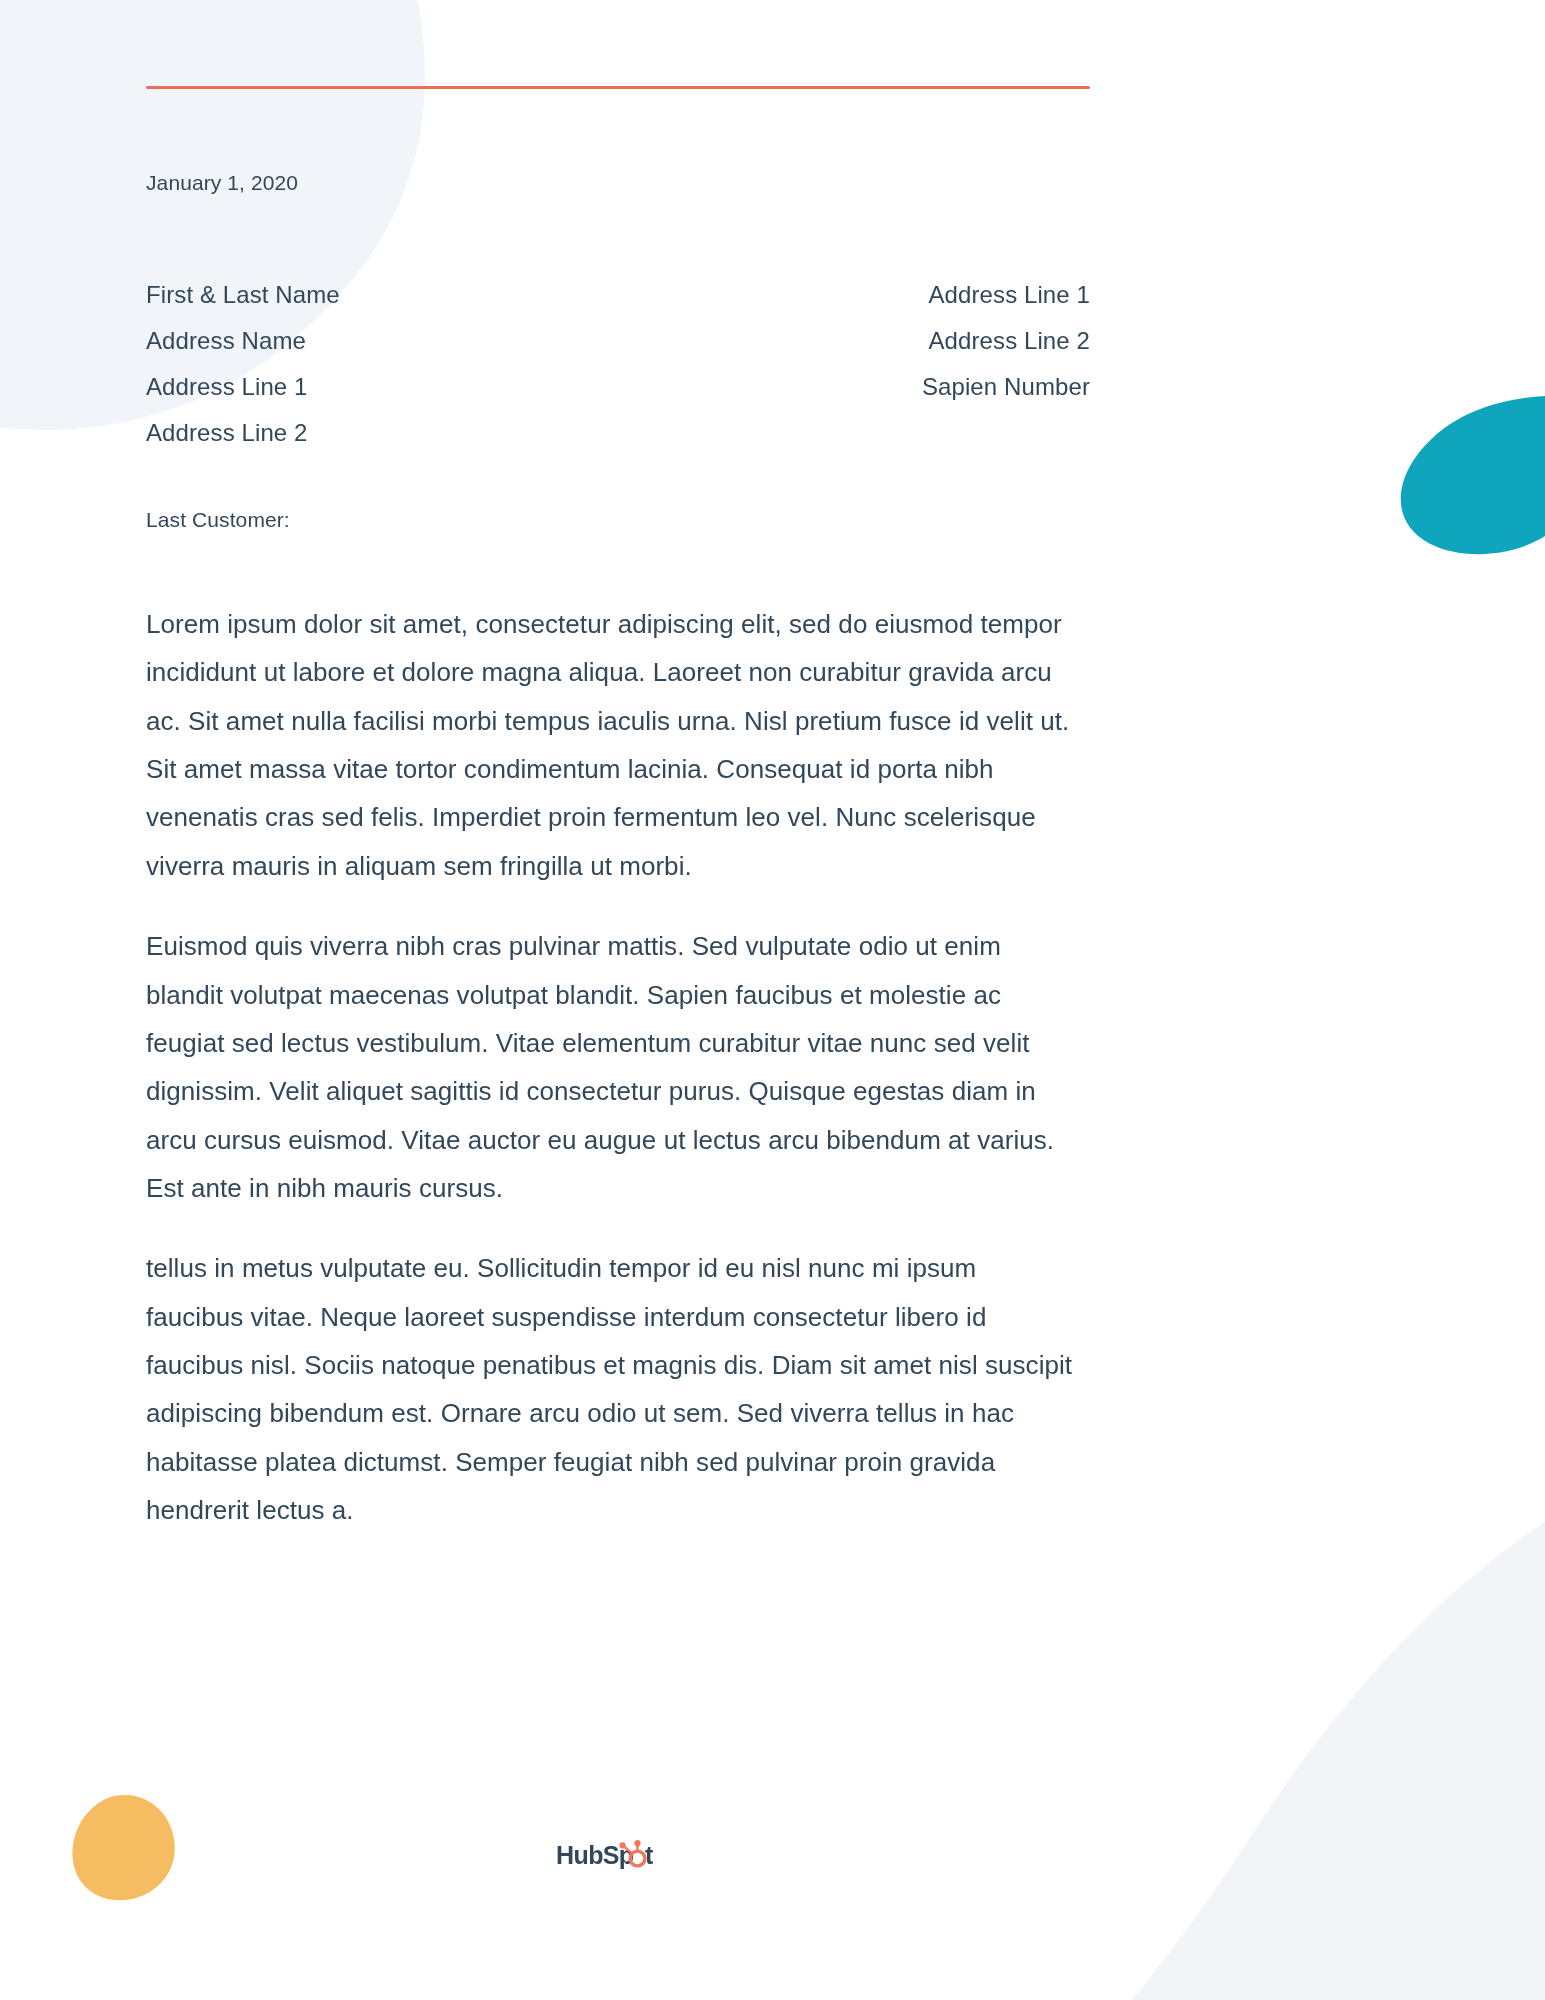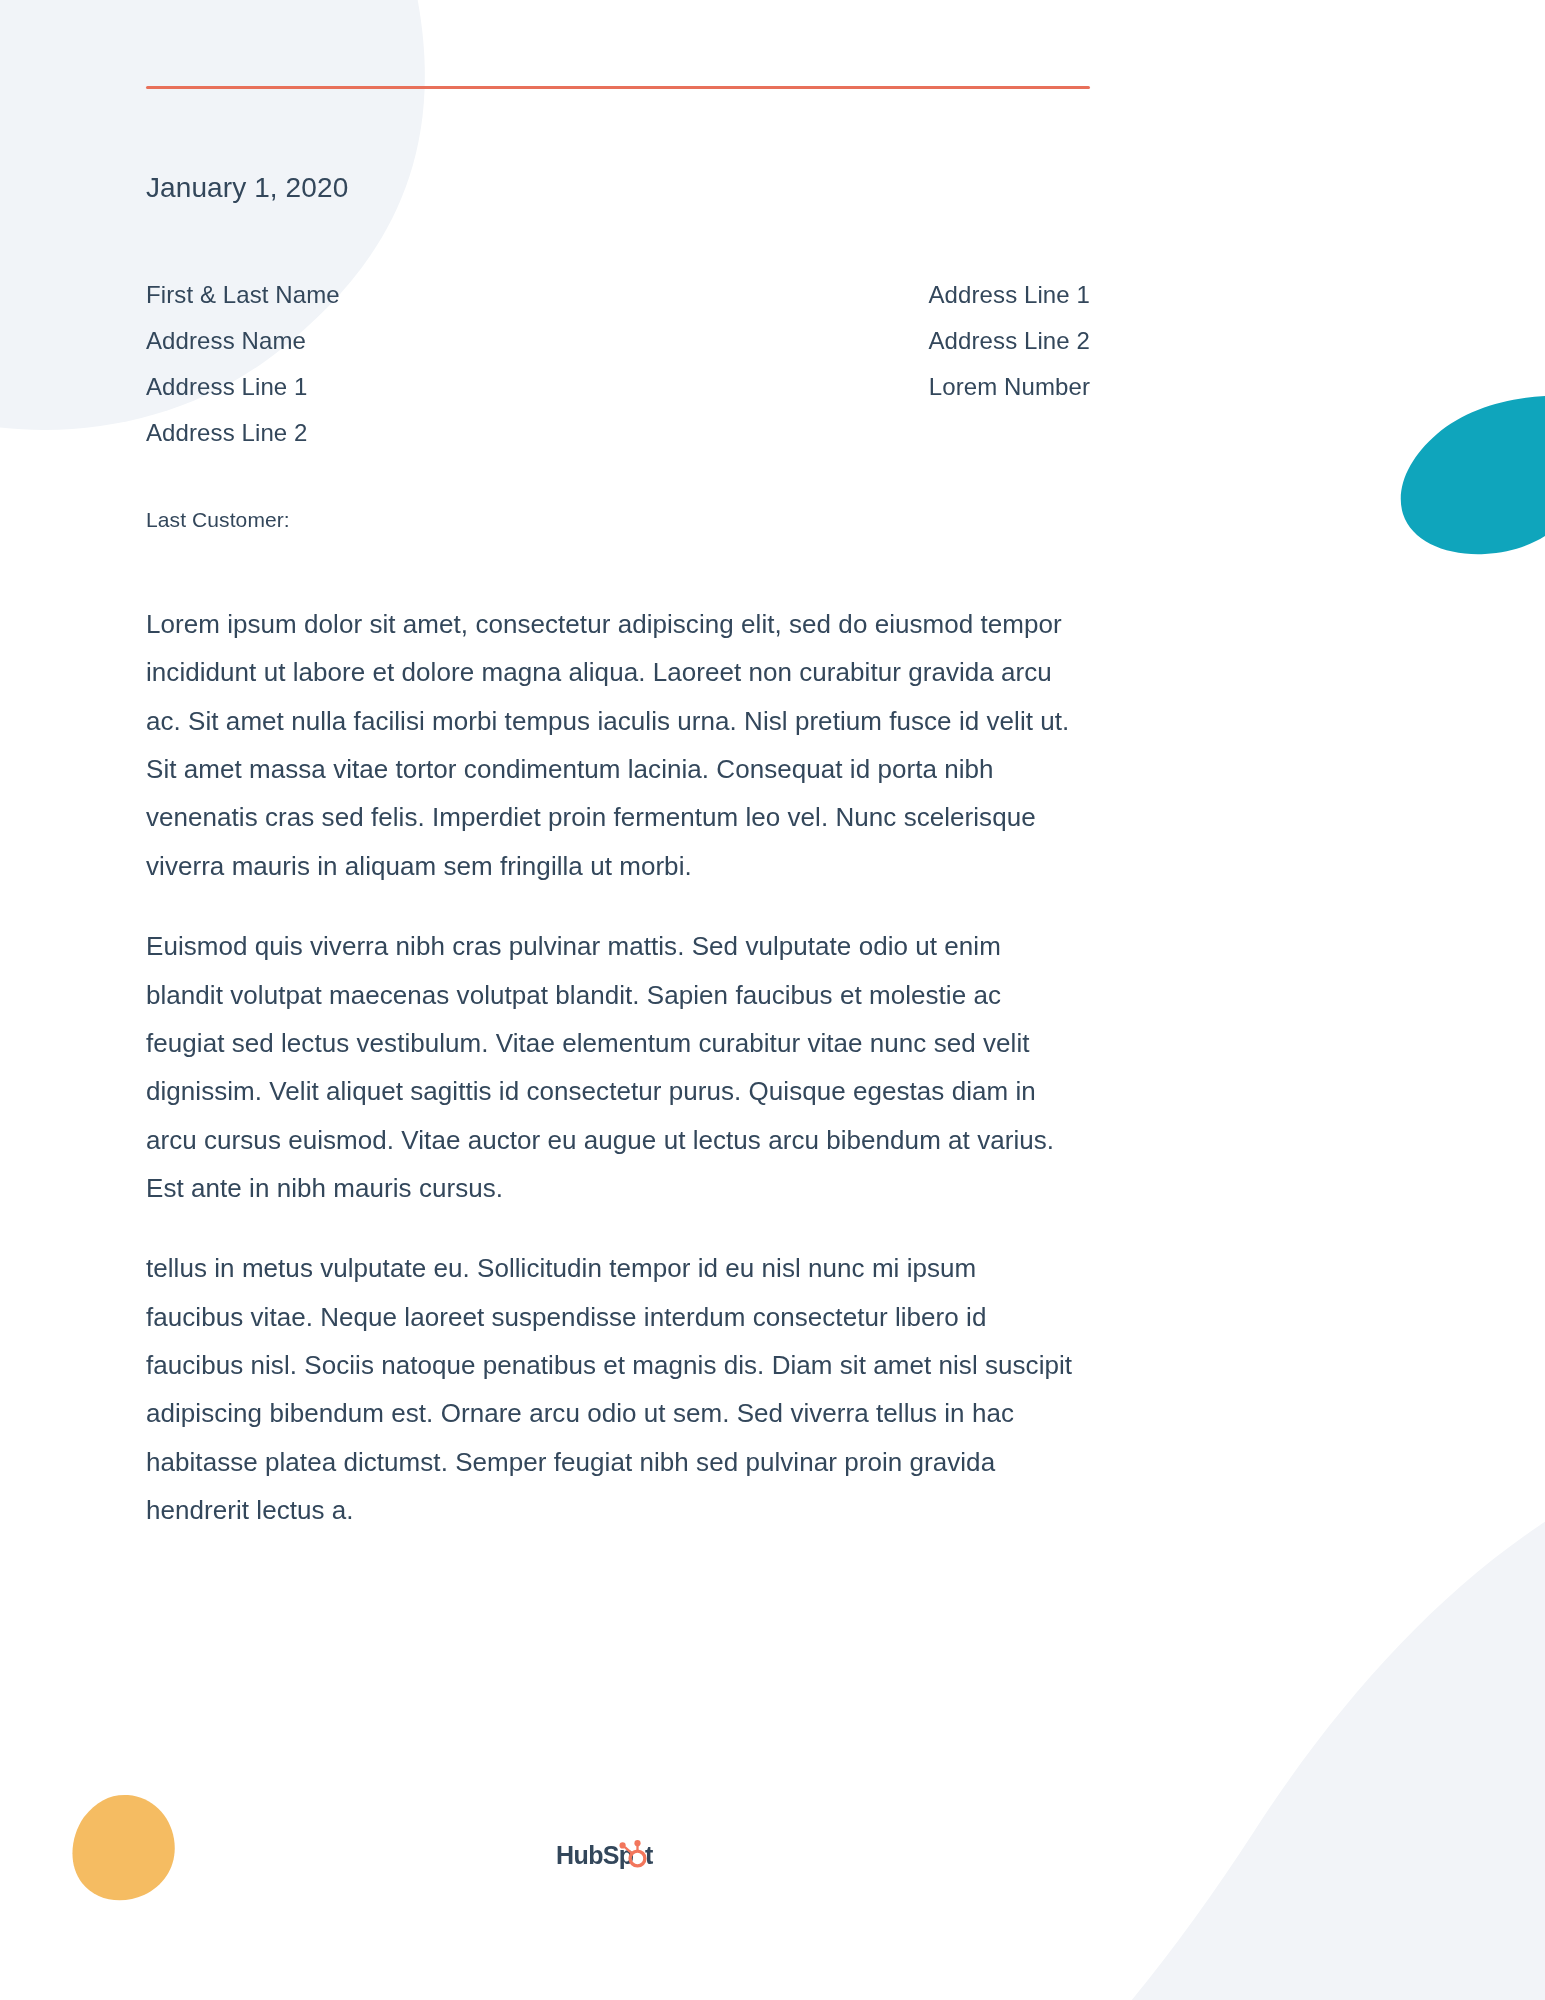--- a/index.html
+++ b/index.html
@@ -34,21 +34,21 @@
 
   .header {
     position:absolute;
     left:146px; top:168px;
     width:944px;
     display:flex;
     justify-content:space-between;
     align-items:flex-start;
   }
   .date {
-    font-size:28px;
+    font-size:21px;
     color:#33475B;
     letter-spacing:.1px;
     white-space:nowrap;
     line-height:1.4;
   }
   .logo {
     font-size:32px;
     font-weight:bold;
     color:#2E3F50;
     text-align:right;
@@ -150,21 +150,21 @@
     <div class="recipient">
       <div class="addr-line">First &amp; Last Name</div>
       <div class="addr-line">Address Name</div>
       <div class="addr-line">Address Line 1</div>
       <div class="addr-line">Address Line 2</div>
     </div>
 
     <div class="sender">
       <div class="addr-line">Address Line 1</div>
       <div class="addr-line">Address Line 2</div>
-      <div class="addr-line">Lorem Number</div>
+      <div class="addr-line">Sapien Number</div>
     </div>
 
   </div>
 
   <div class="salutation">Last Customer:</div>
 
   <div class="body-copy">
     <p class="para">Lorem ipsum dolor sit amet, consectetur adipiscing elit, sed do eiusmod tempor incididunt ut labore et dolore magna aliqua. Laoreet non curabitur gravida arcu ac. Sit amet nulla facilisi morbi tempus iaculis urna. Nisl pretium fusce id velit ut. Sit amet massa vitae tortor condimentum lacinia. Consequat id porta nibh venenatis cras sed felis. Imperdiet proin fermentum leo vel. Nunc scelerisque viverra mauris in aliquam sem fringilla ut morbi.</p>
     <p class="para">Euismod quis viverra nibh cras pulvinar mattis. Sed vulputate odio ut enim blandit volutpat maecenas volutpat blandit. Sapien faucibus et molestie ac feugiat sed lectus vestibulum. Vitae elementum curabitur vitae nunc sed velit dignissim. Velit aliquet sagittis id consectetur purus. Quisque egestas diam in arcu cursus euismod. Vitae auctor eu augue ut lectus arcu bibendum at varius. Est ante in nibh mauris cursus.</p>
     <p class="para">tellus in metus vulputate eu. Sollicitudin tempor id eu nisl nunc mi ipsum faucibus vitae. Neque laoreet suspendisse interdum consectetur libero id faucibus nisl. Sociis natoque penatibus et magnis dis. Diam sit amet nisl suscipit adipiscing bibendum est. Ornare arcu odio ut sem. Sed viverra tellus in hac habitasse platea dictumst. Semper feugiat nibh sed pulvinar proin gravida hendrerit lectus a.</p>

